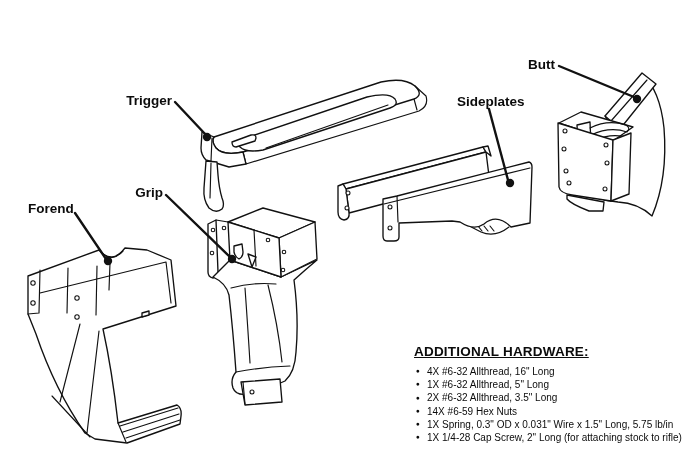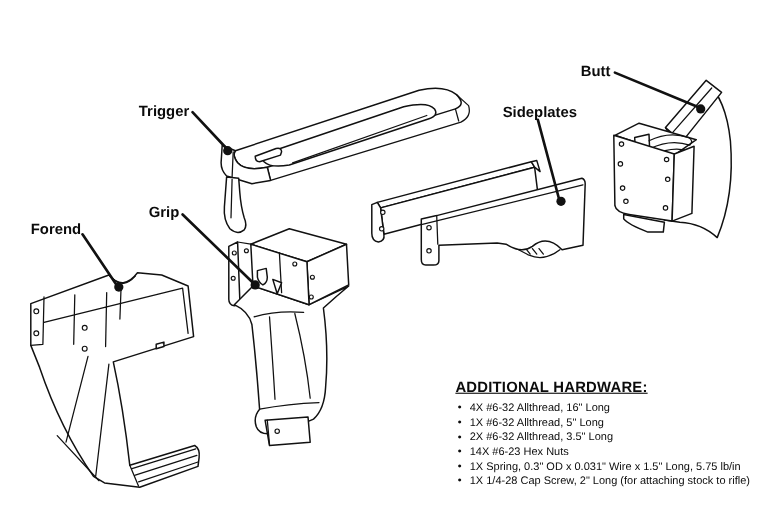--- a/index.html
+++ b/index.html
@@ -142,21 +142,21 @@
       <li>
         <span class="bullet">●</span>
         <span>1X #6-32 Allthread, 5" Long</span>
       </li>
       <li>
         <span class="bullet">●</span>
         <span>2X #6-32 Allthread, 3.5" Long</span>
       </li>
       <li>
         <span class="bullet">●</span>
-        <span>14X #6-23 Hex Nuts</span>
+        <span>14X #6-59 Hex Nuts</span>
       </li>
       <li>
         <span class="bullet">●</span>
         <span>1X Spring, 0.3" OD x 0.031" Wire x 1.5" Long, 5.75 lb/in</span>
       </li>
       <li>
         <span class="bullet">●</span>
         <span>1X 1/4-28 Cap Screw, 2" Long (for attaching stock to rifle)</span>
       </li>
     </ul>

